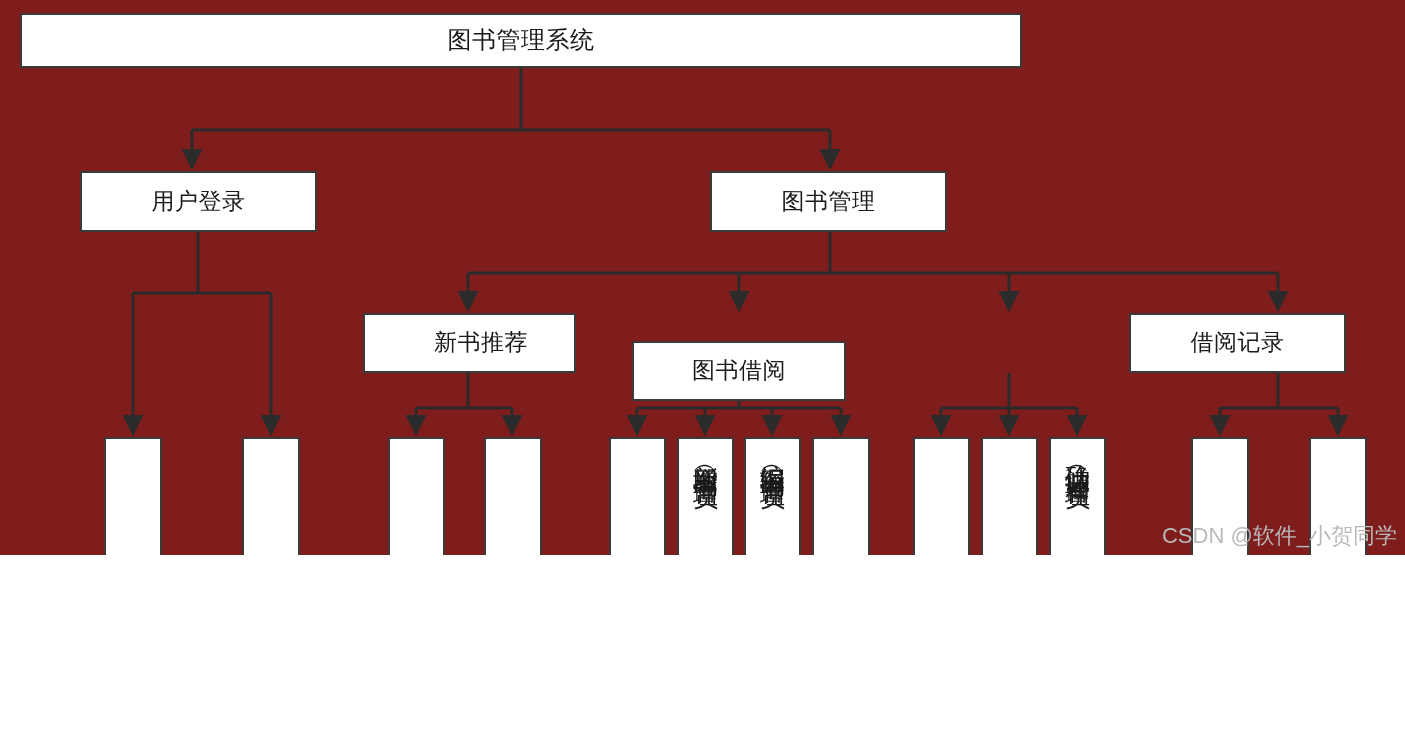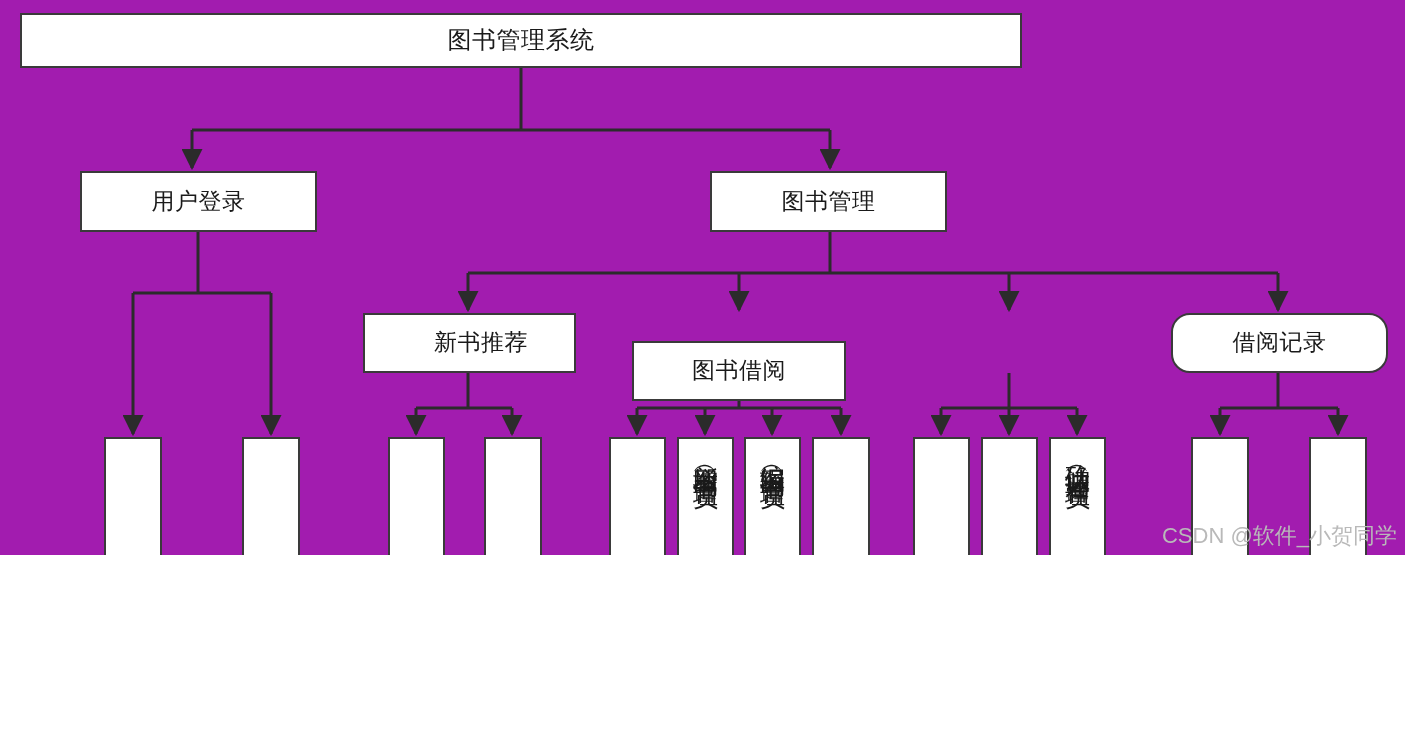--- a/index.html
+++ b/index.html
@@ -8,21 +8,21 @@
     padding: 0;
     background: #ffffff;
   }
   body {
     font-family: "Liberation Sans", "DejaVu Sans", sans-serif;
   }
   #diagram-root {
     position: relative;
     width: 1405px;
     height: 555px;
-    background: #a21caf;
+    background: #7f1d1d;
     overflow: hidden;
   }
   #edge-layer {
     position: absolute;
     left: 0;
     top: 0;
     width: 1405px;
     height: 747px;
     pointer-events: none;
   }
@@ -147,21 +147,21 @@
   <div class="node horiz" style="left:710px; top:171px; width:237px; height:61px;">
     <span class="node-label">图书管理</span>
   </div>
 
   <div class="node horiz" style="left:363px; top:313px; width:213px; height:60px;padding-left:23px;">
     <span class="node-label">新书推荐</span>
   </div>
   <div class="node horiz" style="left:632px; top:313px; width:214px; height:60px;margin-top:28px;">
     <span class="node-label">图书借阅</span>
   </div>
-  <div class="node horiz" style="left:1171px; top:313px; width:217px; height:60px;border-radius:19px;">
+  <div class="node horiz" style="left:1129px; top:313px; width:217px; height:60px;">
     <span class="node-label">借阅记录</span>
   </div>
 
   <div class="node vert centered" style="left:104px; top:437px; width:58px; height:298px;">
     <span class="node-label">用户登录</span>
   </div>
   <div class="node vert centered" style="left:242px; top:437px; width:58px; height:298px;">
     <span class="node-label">注销登录</span>
   </div>
 

